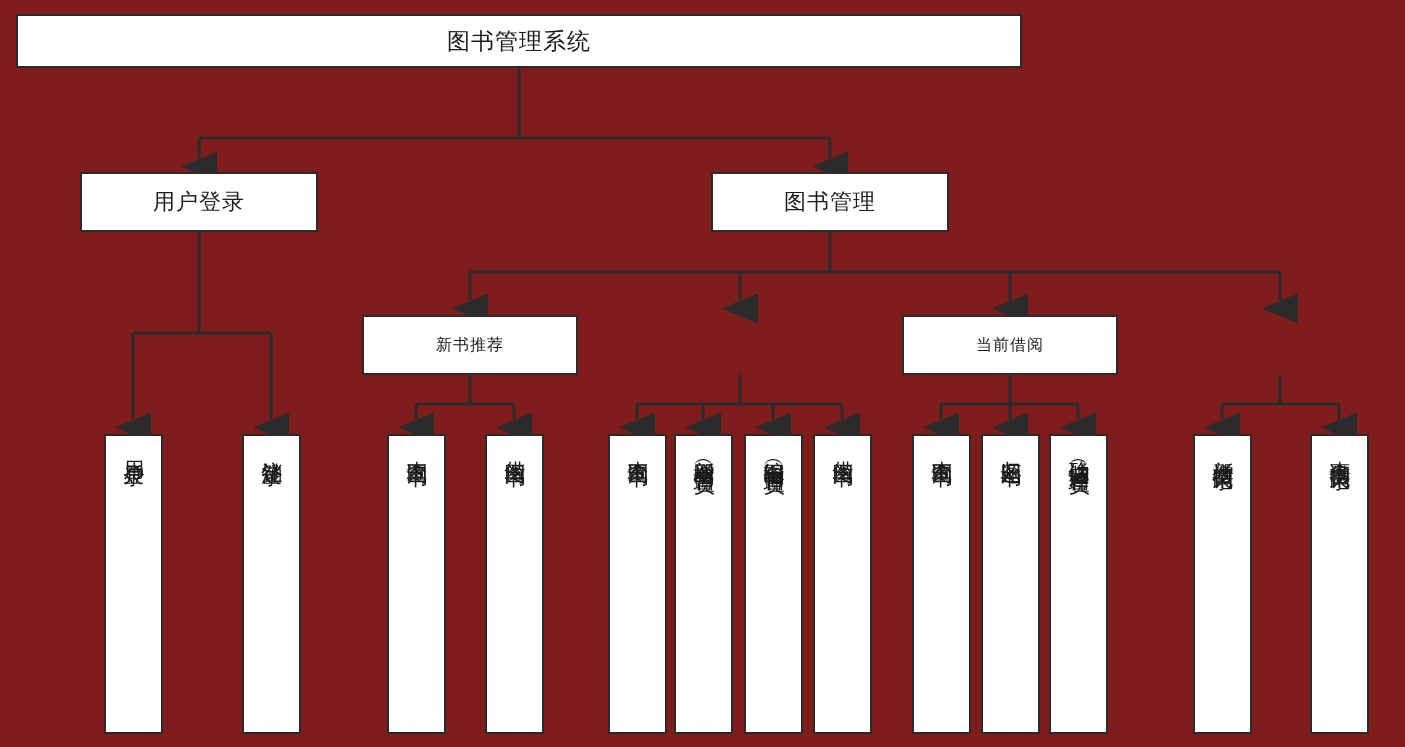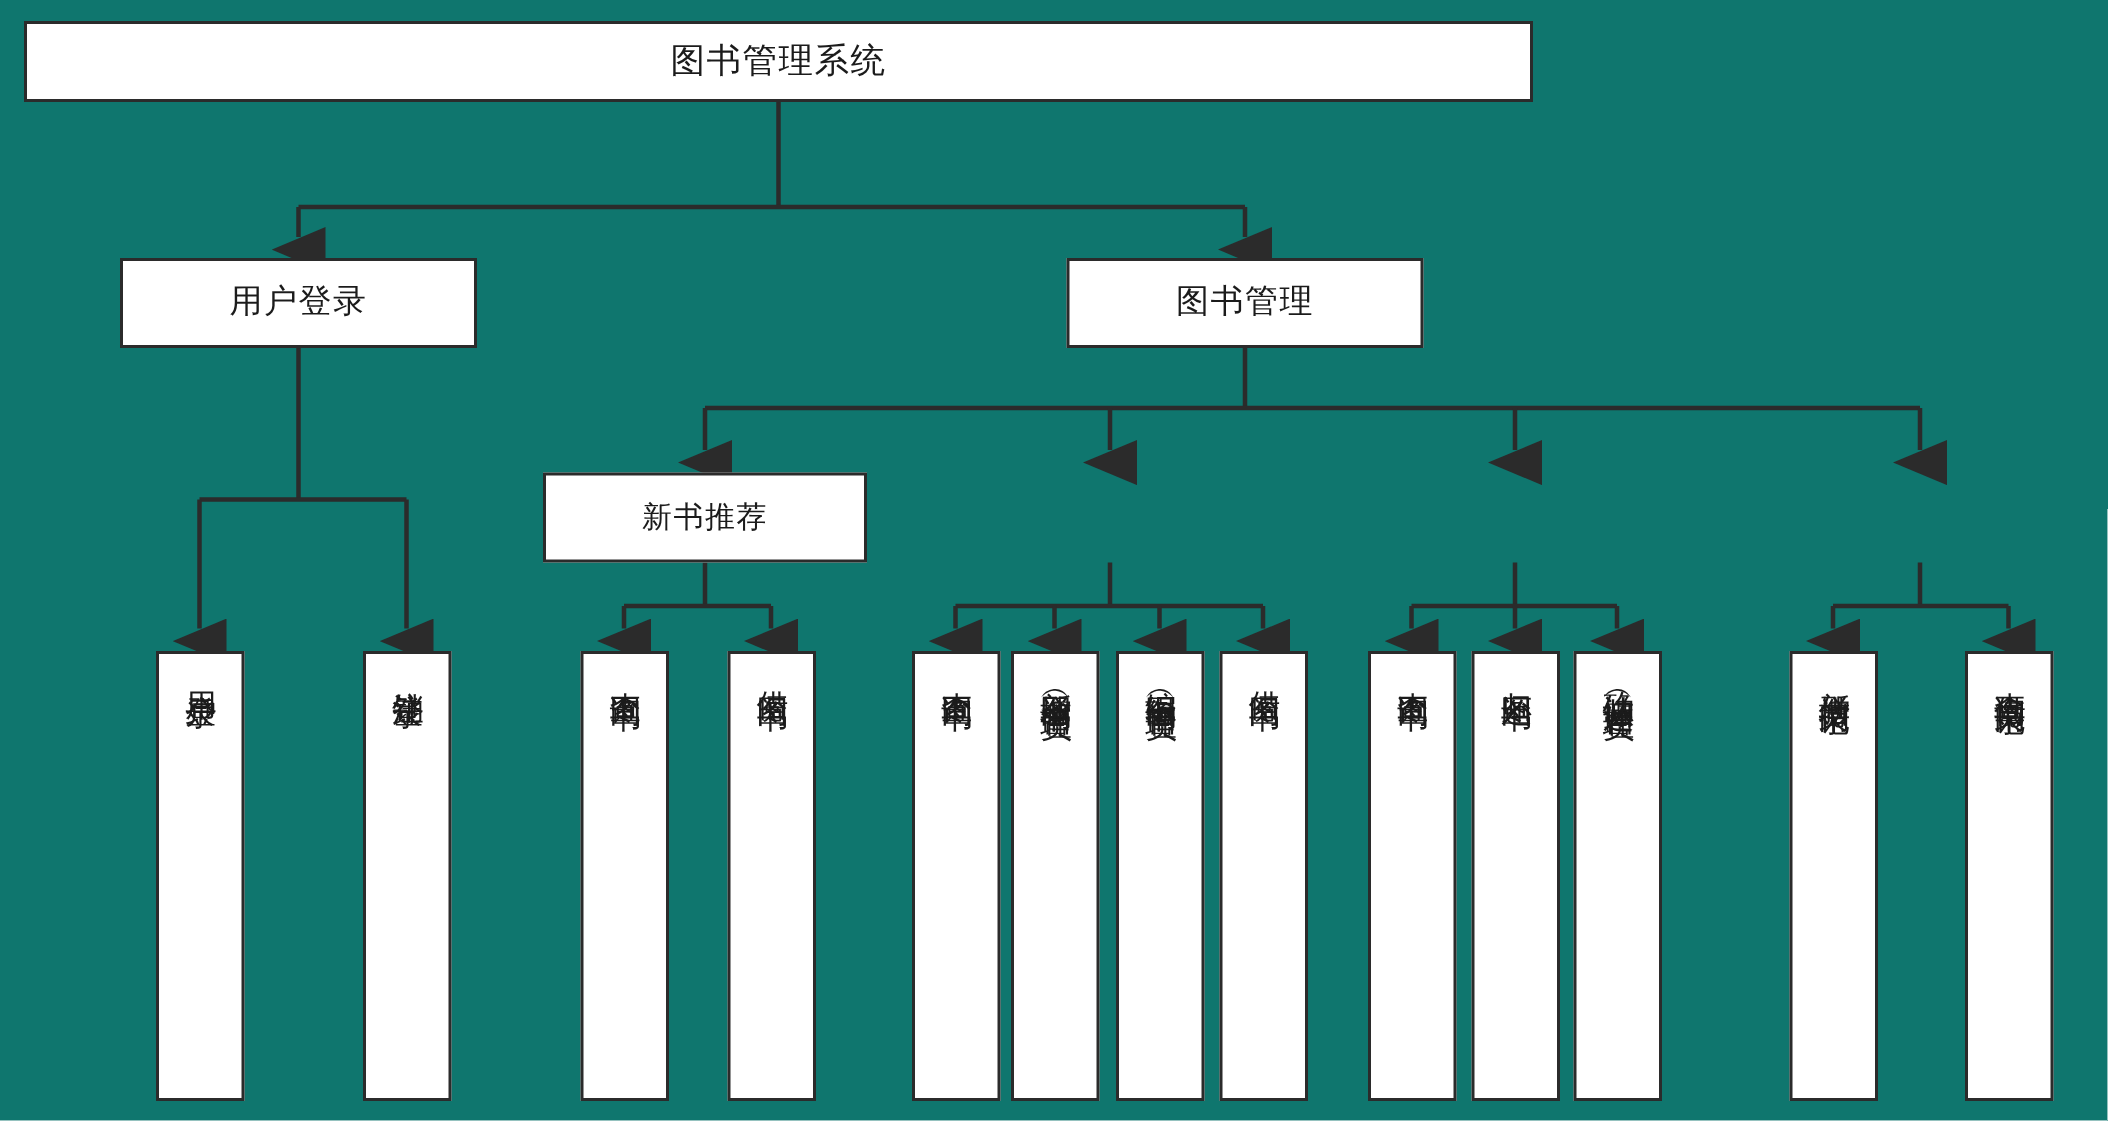--- a/index.html
+++ b/index.html
@@ -8,21 +8,21 @@
     padding: 0;
     background: #ffffff;
   }
   body {
     font-family: "DejaVu Sans", "Liberation Sans", sans-serif;
   }
   #canvas {
     position: relative;
     width: 1405px;
     height: 747px;
-    background: #0f766e;
+    background: #7f1d1d;
     overflow: hidden;
   }
   #wires {
     position: absolute;
     left: 0;
     top: 0;
     width: 1405px;
     height: 747px;
     pointer-events: none;
   }
@@ -38,21 +38,21 @@
     line-height: 1.08;
     z-index: 2;
   }
   .node.root {
     font-size: 23px;
   }
   .node.lvl2 {
     font-size: 22px;
   }
   .node.lvl3 {
-    font-size: 20px;
+    font-size: 16px;
   }
   .node.leaf {
     font-size: 21px;
     padding-top: 8px;
     align-items: flex-start;
   }
   .vtext {
     writing-mode: vertical-rl;
     text-orientation: upright;
     letter-spacing: 2px;
@@ -136,20 +136,23 @@
   <div class="node lvl2" style="left:80px; top:172px; width:238px; height:60px;">
     <span class="htext">用户登录</span>
   </div>
   <div class="node lvl2" style="left:711px; top:172px; width:238px; height:60px;">
     <span class="htext">图书管理</span>
   </div>
 
   <div class="node lvl3" style="left:362px; top:315px; width:216px; height:60px;">
     <span class="htext">新书推荐</span>
   </div>
+  <div class="node lvl3" style="left:902px; top:315px; width:216px; height:60px;">
+    <span class="htext">当前借阅</span>
+  </div>
 
   <div class="node leaf" style="left:104px; top:434px; width:59px; height:300px;">
     <span class="vtext">用户登录</span>
   </div>
   <div class="node leaf" style="left:242px; top:434px; width:59px; height:300px;">
     <span class="vtext">注销登录</span>
   </div>
 
   <div class="node leaf" style="left:387px; top:434px; width:59px; height:300px;">
     <span class="vtext">查询图书</span>

